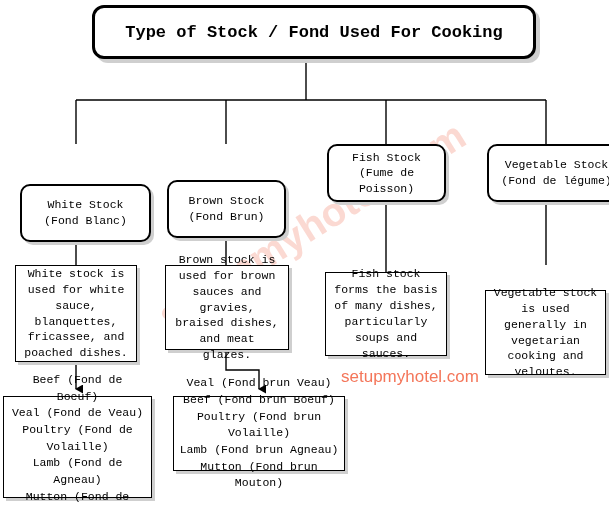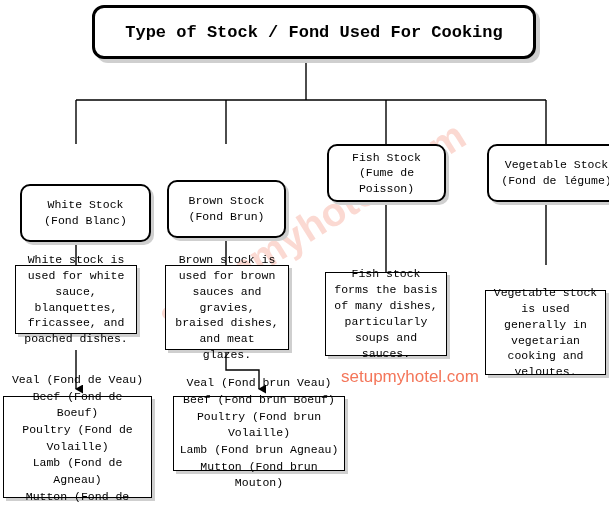--- a/index.html
+++ b/index.html
@@ -93,21 +93,21 @@
     font-size: 11.5px;
     line-height: 1.45;
     padding: 4px 5px;
   }
   
   .s0 { left: 20px;  top: 144px; width: 131px; margin-top: 40px; }
   .s1 { left: 167px; top: 144px; width: 119px; margin-top: 36px; }
   .s2 { left: 327px; top: 144px; width: 119px; text-align: center; }
   .s3 { left: 487px; top: 144px; width: 139px; }
   
-  .d0 { left: 15px;  top: 265px; width: 122px; height: 69px; }
+  .d0 { left: 15px;  top: 265px; width: 122px; height: 97px; }
   .d1 { left: 165px; top: 265px; width: 124px; height: 85px; }
   .d2 { left: 325px; top: 272px; width: 122px; height: 84px; }
   .d3 { left: 485px; top: 265px; width: 121px; height: 85px; margin-top: 25px; }
   
   .l0 { left: 3px;   top: 396px; width: 149px; height: 102px; }
   .l1 { left: 173px; top: 396px; width: 172px; height: 75px; }
 </style>
 </head>
 <body>
 
@@ -180,22 +180,22 @@
   </div>
   <div class="box box-desc d2">
     <div class="txt">Fish stock forms the basis of many dishes, particularly soups and sauces.</div>
   </div>
   <div class="box box-desc d3">
     <div class="txt">Vegetable stock is used generally in vegetarian cooking and veloutes.</div>
   </div>
 
   <div class="box box-list l0">
     <div class="txt">
+      <div>Beef (Fond de Boeuf)</div>
       <div>Veal (Fond de Veau)</div>
-      <div>Beef (Fond de Boeuf)</div>
       <div>Poultry (Fond de Volaille)</div>
       <div>Lamb (Fond de Agneau)</div>
       <div>Mutton (Fond de Mouton)</div>
     </div>
   </div>
   <div class="box box-list l1">
     <div class="txt">
       <div>Veal (Fond brun Veau)</div>
       <div>Beef (Fond brun Boeuf)</div>
       <div>Poultry (Fond brun Volaille)</div>

